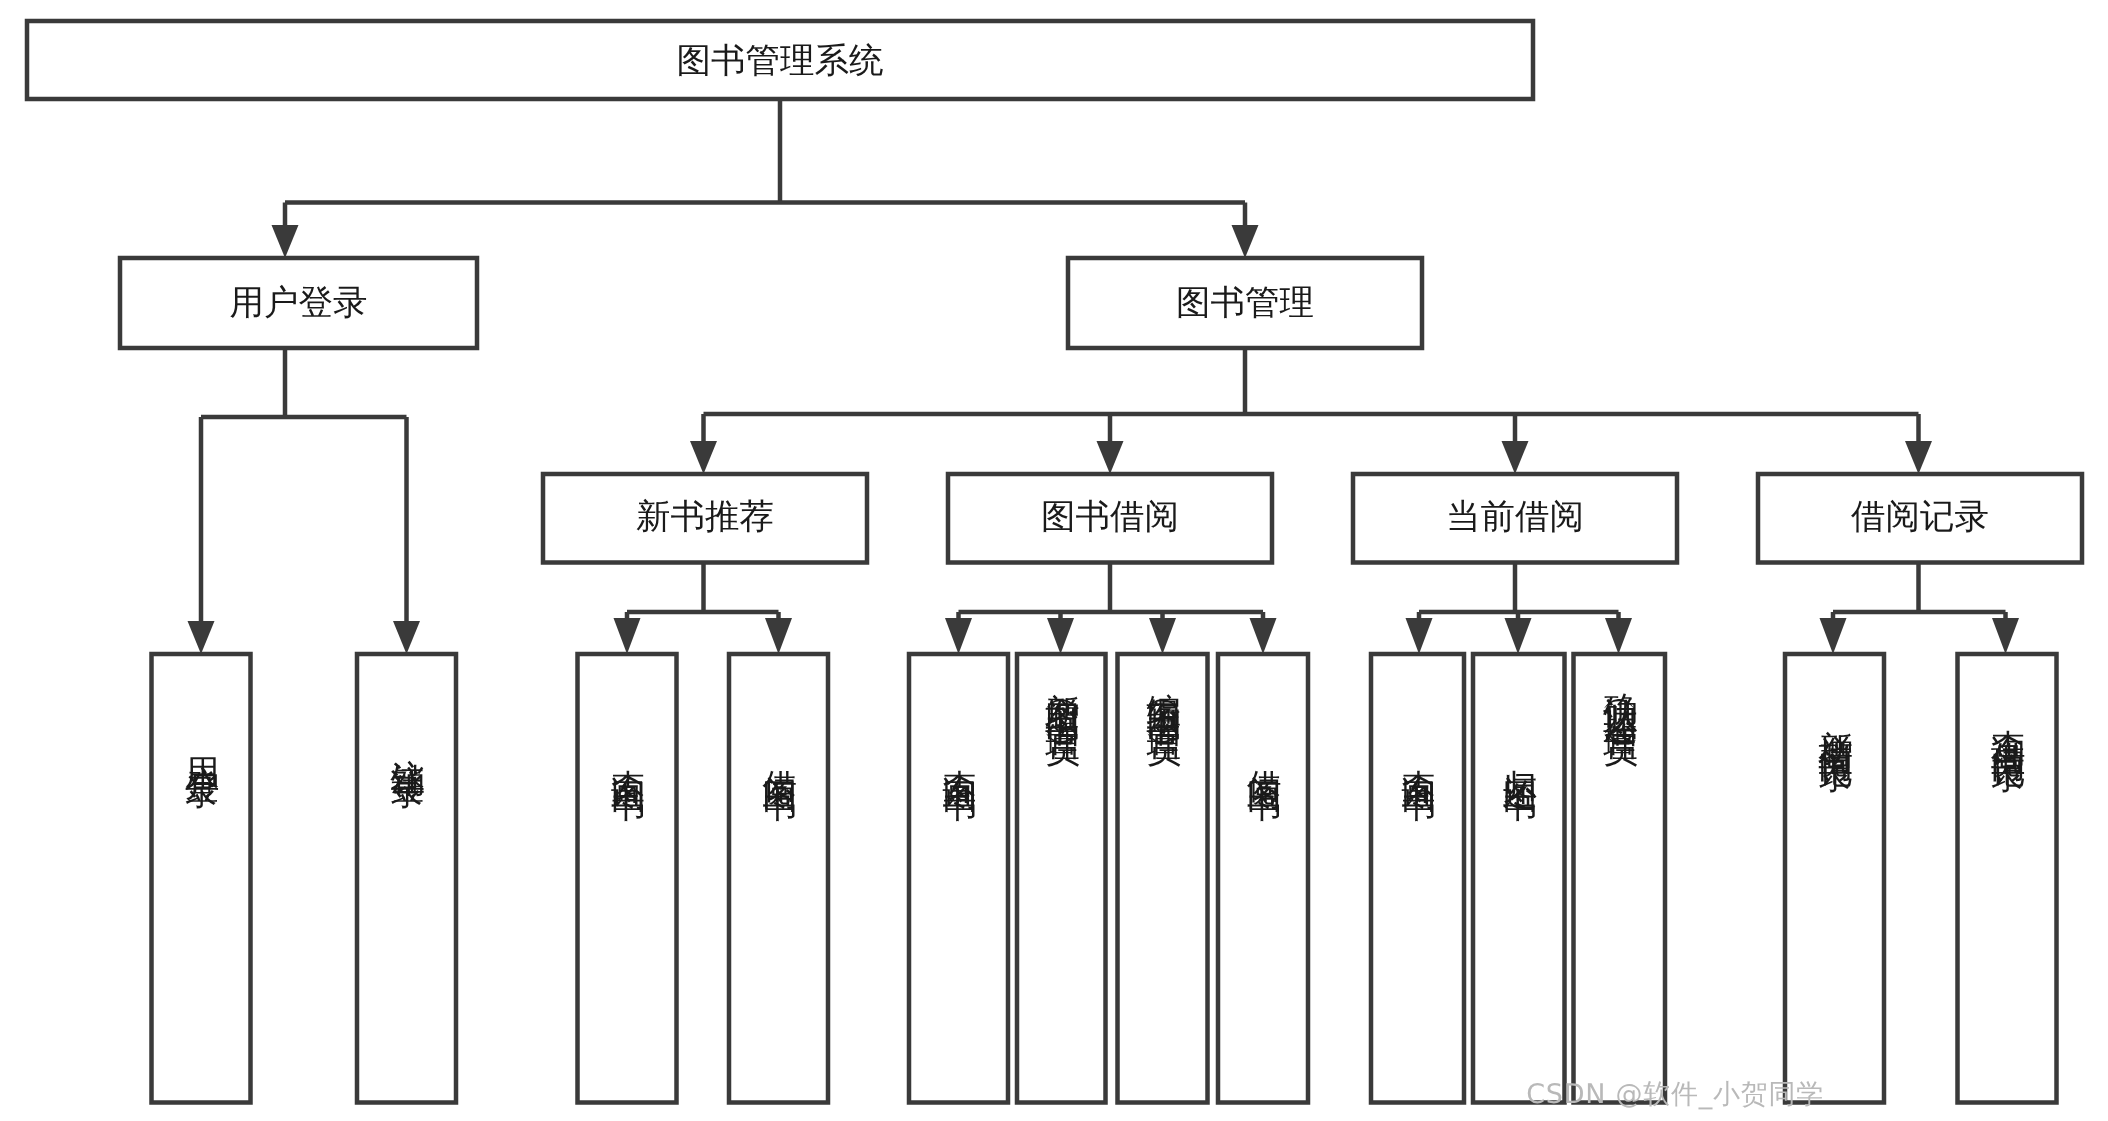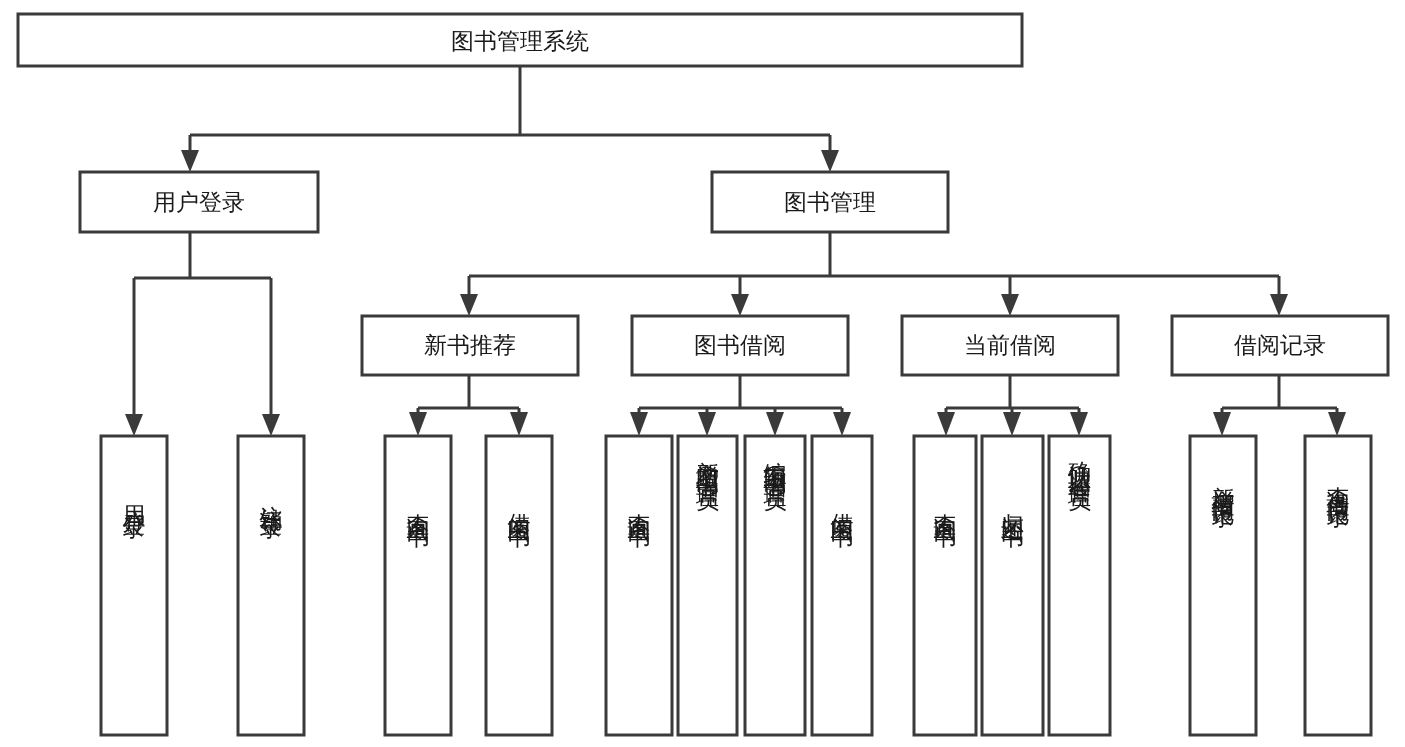--- a/index.html
+++ b/index.html
@@ -276,14 +276,15 @@
     <div class="vtext">确认归还（管理员）</div>
   </div>
 
   <div class="leaf-label-wrap" style="left:1190px; top:468px; width:66px; height:265px;">
     <div class="vtext">新增借阅记录</div>
   </div>
   <div class="leaf-label-wrap" style="left:1305px; top:468px; width:66px; height:265px;">
     <div class="vtext">查询借阅记录</div>
   </div>
 
+  <div class="watermark">CSDN @软件_小贺同学</div>
 
 </div>
 
 </body></html>

